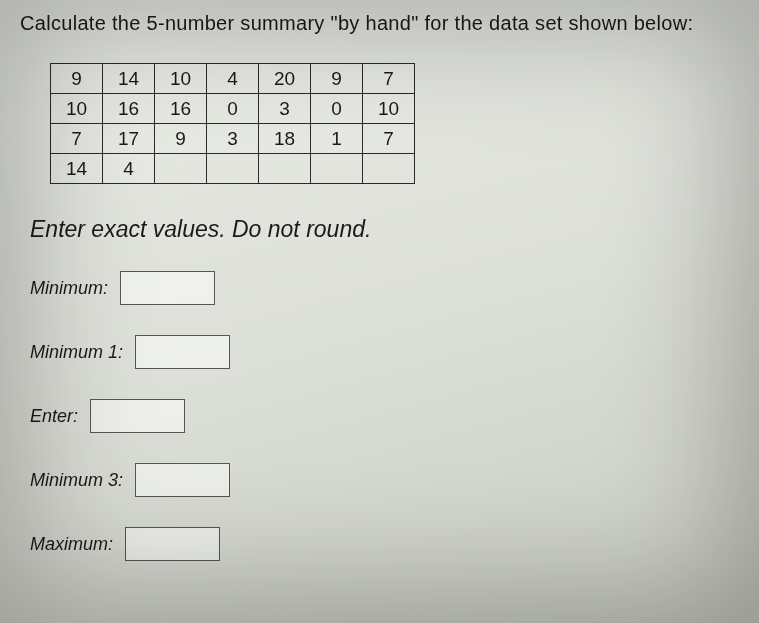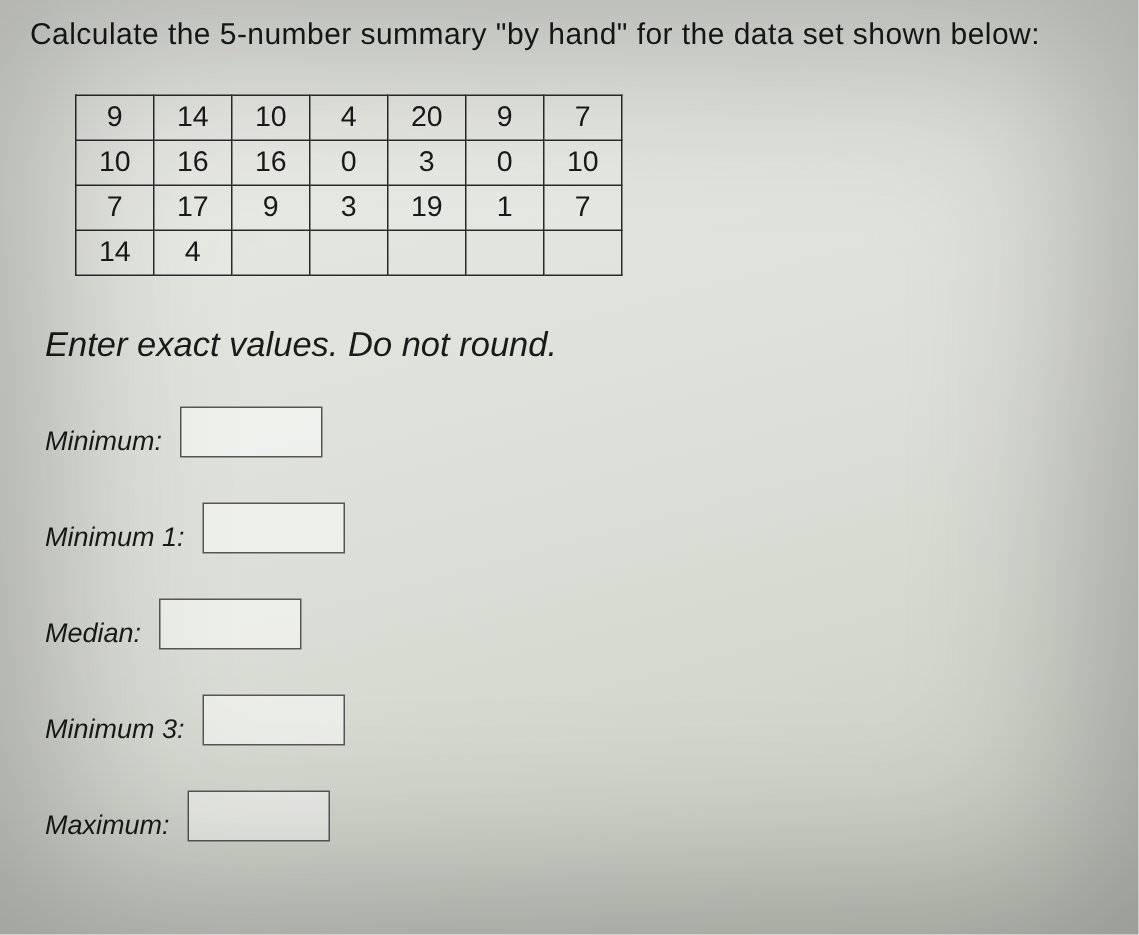--- a/index.html
+++ b/index.html
@@ -42,21 +42,21 @@
       background: rgba(255,255,255,0.05);
     }
     .instruction {
       font-size: 23px;
       font-style: italic;
       margin-left: 10px;
       margin-bottom: 28px;
     }
     .answer-row {
       display: flex;
-      align-items: flex-end;
+      align-items: center;
       margin-left: 10px;
       margin-bottom: 30px;
     }
     .answer-label {
       font-size: 18px;
       font-style: italic;
       margin-right: 12px;
     }
     .answer-input {
       width: 95px;
@@ -97,21 +97,21 @@
     <td>0</td>
     <td>3</td>
     <td>0</td>
     <td>10</td>
   </tr>
   <tr>
     <td>7</td>
     <td>17</td>
     <td>9</td>
     <td>3</td>
-    <td>19</td>
+    <td>18</td>
     <td>1</td>
     <td>7</td>
   </tr>
   <tr>
     <td>14</td>
     <td>4</td>
     <td class="empty"></td>
     <td class="empty"></td>
     <td class="empty"></td>
     <td class="empty"></td>
@@ -126,21 +126,21 @@
   <span class="answer-label">Minimum:</span>
   <input class="answer-input" type="text" value="" style="">
 </div>
 
 <div class="answer-row">
   <span class="answer-label">Minimum 1:</span>
   <input class="answer-input" type="text" value="" style="">
 </div>
 
 <div class="answer-row">
-  <span class="answer-label">Median:</span>
+  <span class="answer-label">Enter:</span>
   <input class="answer-input" type="text" value="" style="">
 </div>
 
 <div class="answer-row">
   <span class="answer-label">Minimum 3:</span>
   <input class="answer-input" type="text" value="" style="">
 </div>
 
 <div class="answer-row">
   <span class="answer-label">Maximum:</span>

